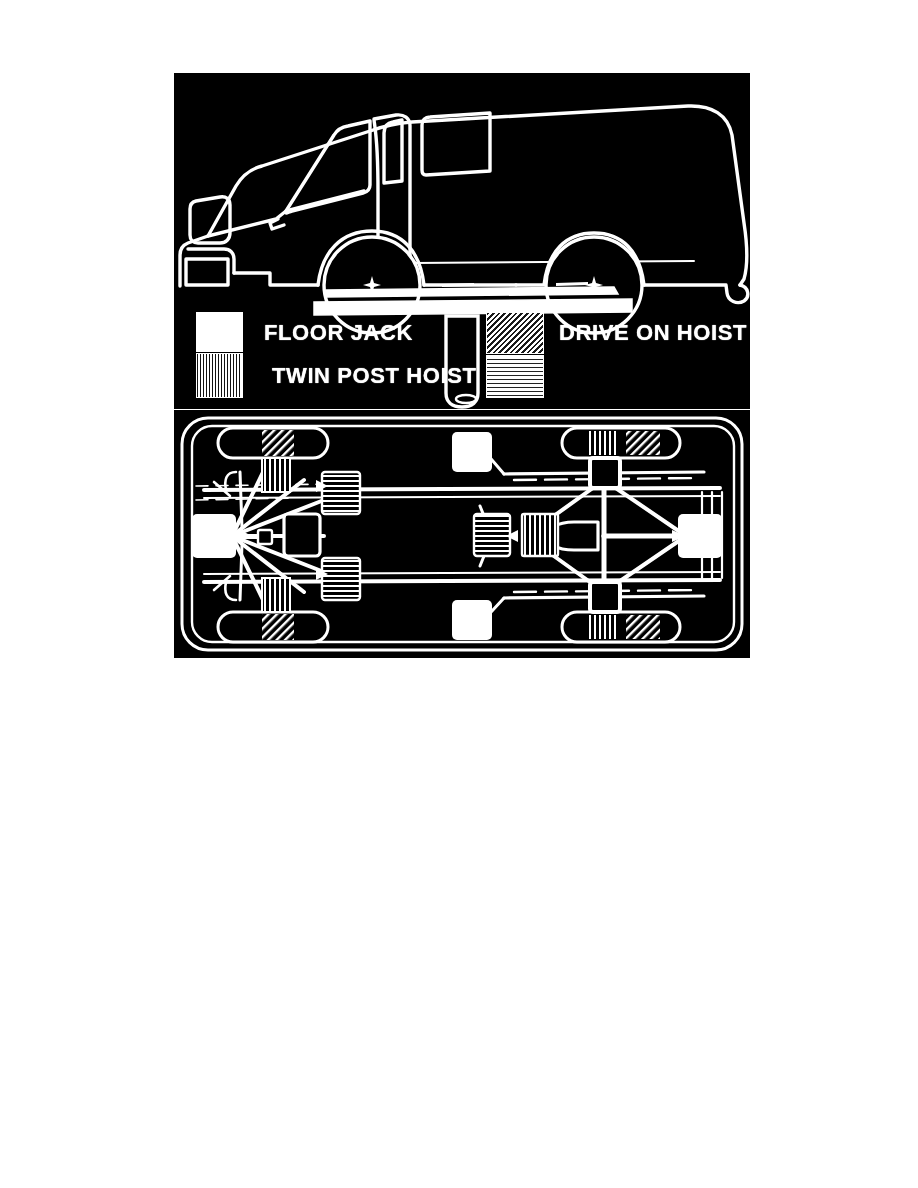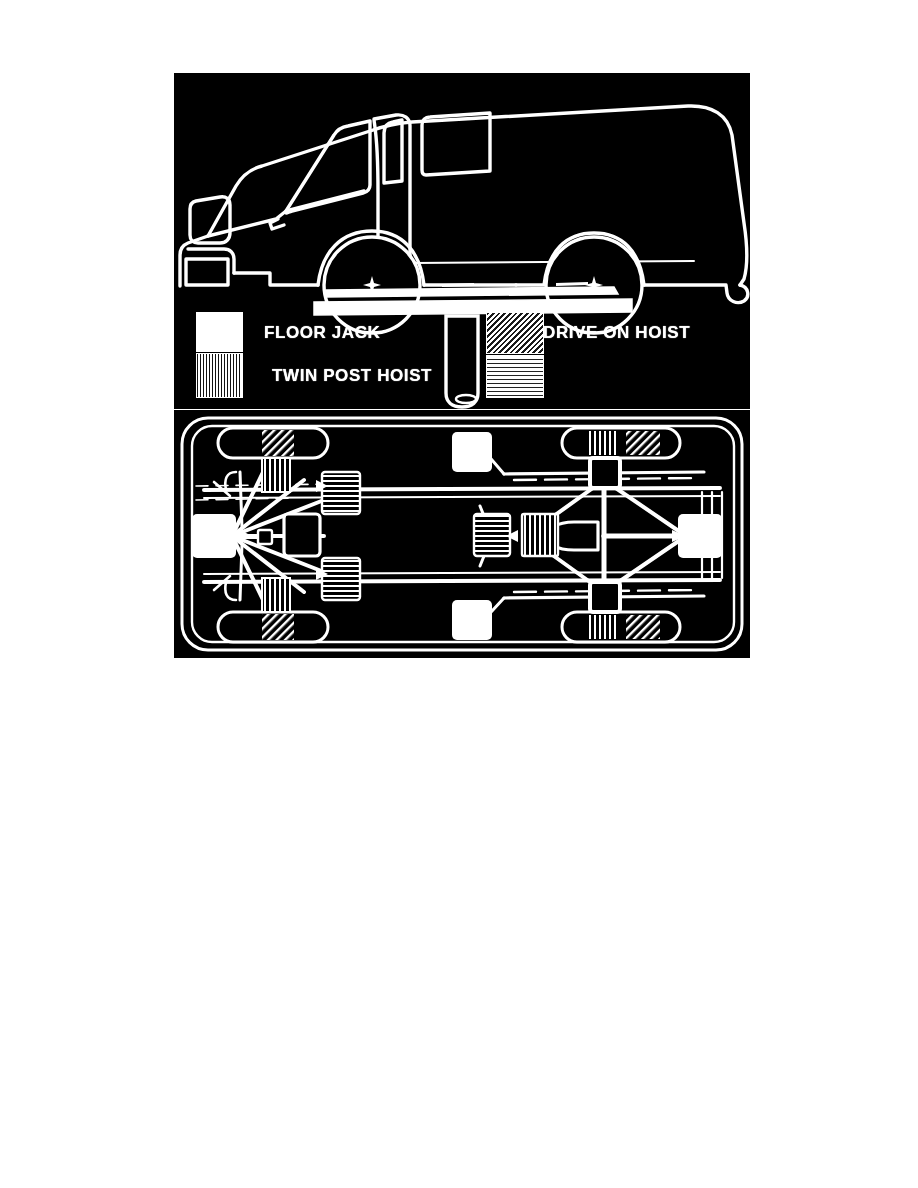--- a/index.html
+++ b/index.html
@@ -59,21 +59,21 @@
   }
   .legend-row {
     position: absolute;
     display: flex;
     align-items: flex-start;
   }
   .legend-label {
     color: #ffffff;
     font-family: "Liberation Sans", sans-serif;
     font-weight: bold;
-    font-size: 17px;
+    font-size: 22px;
     letter-spacing: 0.6px;
     line-height: 19px;
     white-space: pre-line;
     text-shadow: 0 0 1px #fff;
   }
 
   .swatch {
     position: absolute;
     background: #ffffff;
     border: 1px solid #ffffff;
@@ -102,21 +102,21 @@
   #swatch-frame-contact {
     left: 312px; top: 43px; width: 58px; height: 43px;
     background:
       repeating-linear-gradient(180deg,
         #ffffff 0px, #ffffff 3px,
         #222 3px, #222 4px);
   }
 
   #lbl-floor-jack      { left: 90px;  top: 11px; }
   #lbl-twin-post       { left: 90px;  top: 54px; margin-left: 8px; }
-  #lbl-drive-on        { left: 369px; top: 11px; }
+  #lbl-drive-on        { left: 385px; top: 11px; }
   #lbl-frame-contact   { left: 385px; top: 50px; }
 
   
   .legend-row, .swatch { pointer-events: auto; }
 </style>
 </head>
 <body>
 
 <div id="figure">
 

